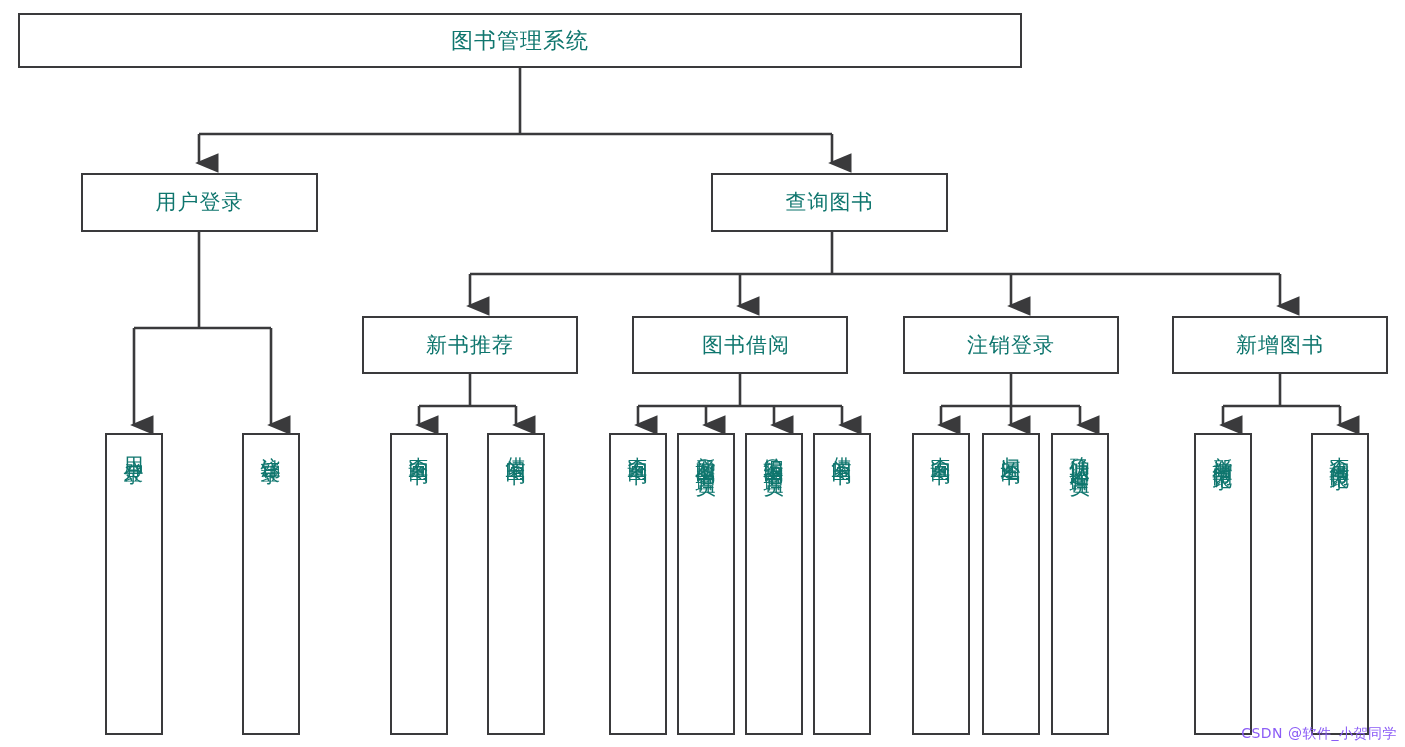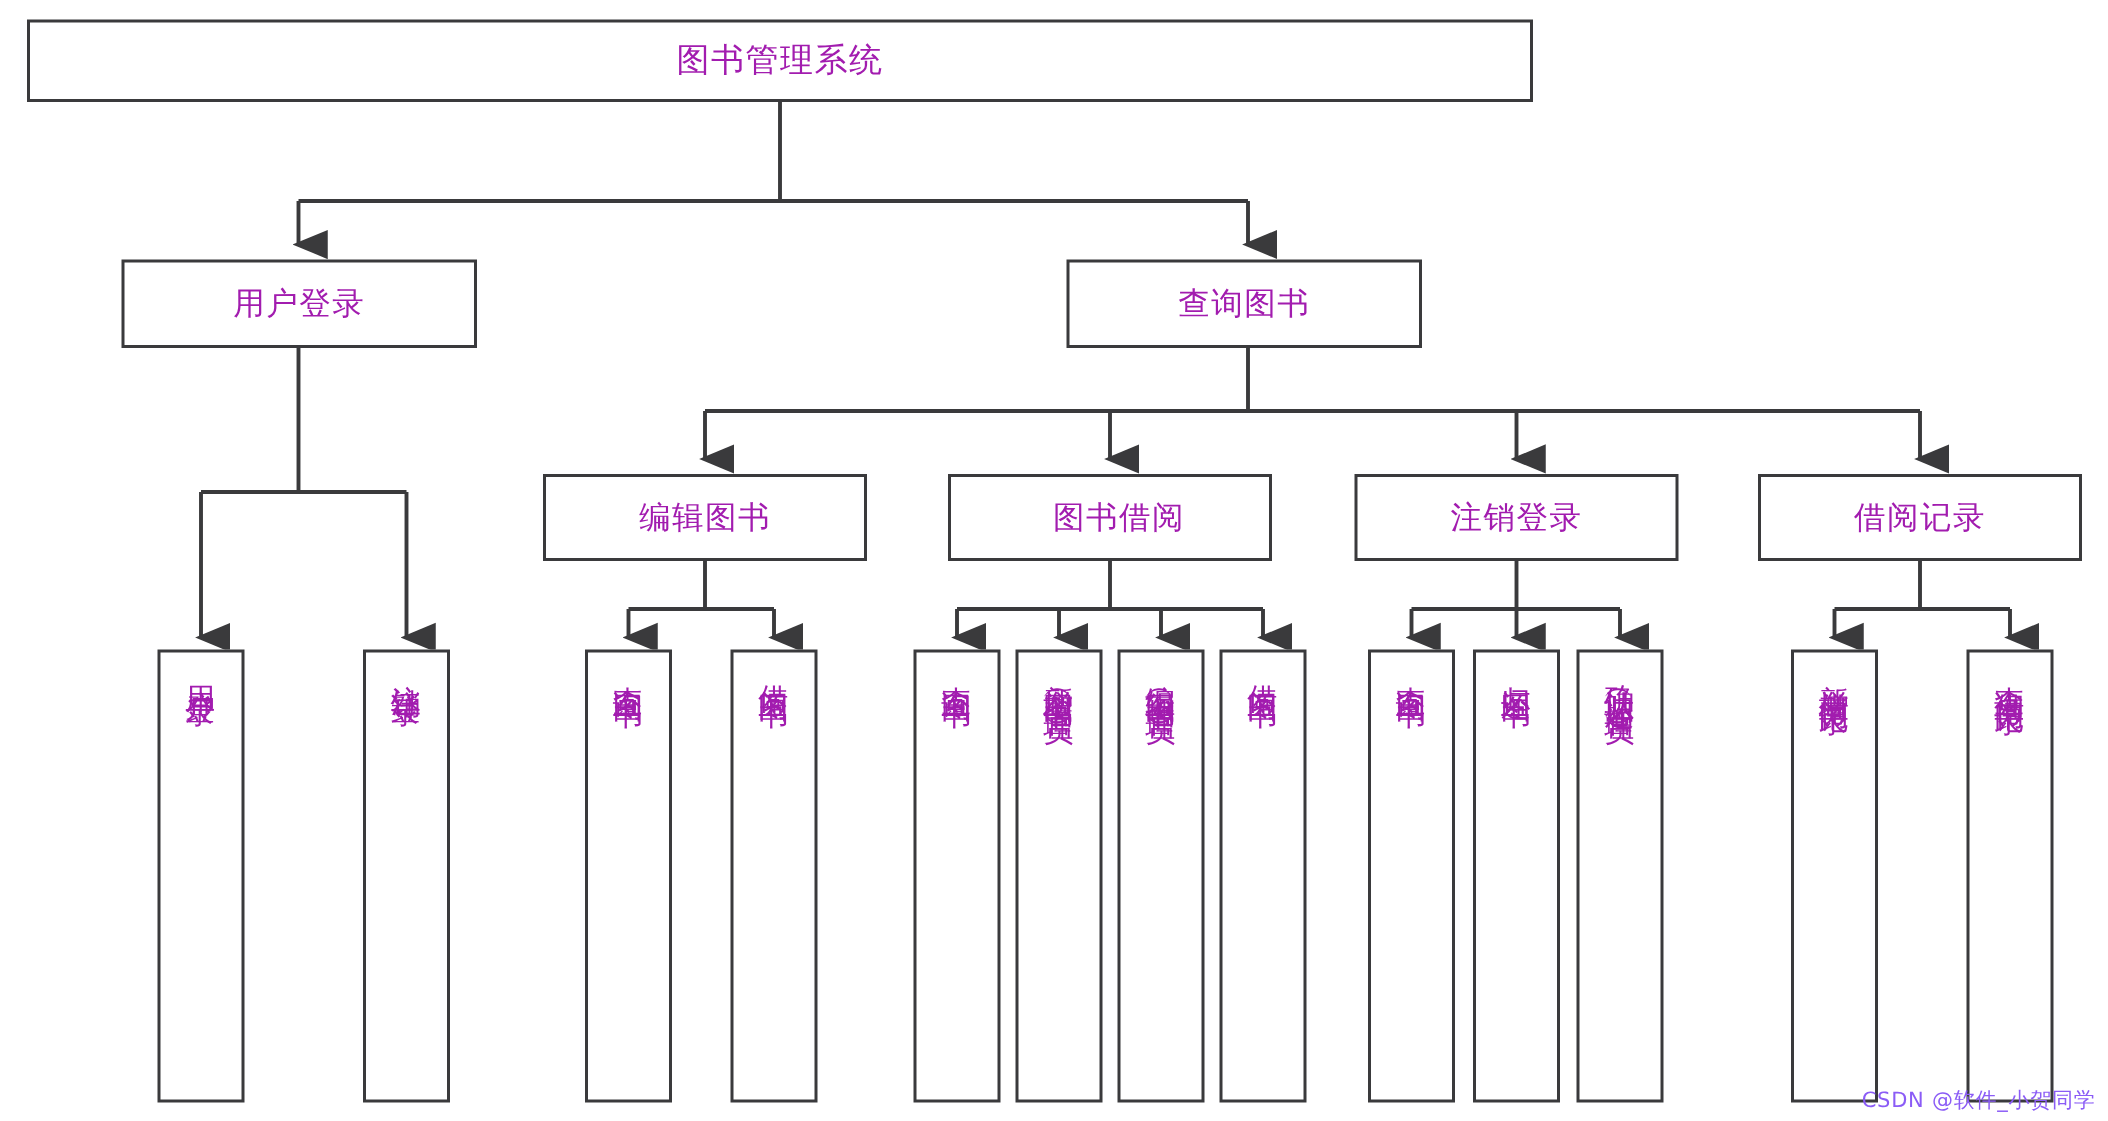--- a/index.html
+++ b/index.html
@@ -22,21 +22,21 @@
   .node {
     position: absolute;
     box-sizing: border-box;
     background: #ffffff;
     border: 2px solid #3a3a3c;
     display: flex;
     align-items: center;
     justify-content: center;
   }
   .node .label {
-    color: #a21caf;
+    color: #0f766e;
     text-align: right;
     line-height: 1.05;
     white-space: nowrap;
   }
   
   .node.horiz .label {
     font-size: 21px;
     letter-spacing: 1px;
   }
   .node.root .label {
@@ -141,33 +141,33 @@
 
   <div class="node horiz" style="left:81px; top:173px; width:237px; height:59px;">
     <span class="label">用户登录</span>
   </div>
 
   <div class="node horiz" style="left:711px; top:173px; width:237px; height:59px;">
     <span class="label">查询图书</span>
   </div>
 
   <div class="node horiz" style="left:362px; top:316px; width:216px; height:58px;">
-    <span class="label">编辑图书</span>
+    <span class="label">新书推荐</span>
   </div>
 
   <div class="node horiz" style="left:632px; top:316px; width:216px; height:58px;padding-left:12px;">
     <span class="label">图书借阅</span>
   </div>
 
   <div class="node horiz" style="left:903px; top:316px; width:216px; height:58px;">
     <span class="label">注销登录</span>
   </div>
 
   <div class="node horiz" style="left:1172px; top:316px; width:216px; height:58px;">
-    <span class="label">借阅记录</span>
+    <span class="label">新增图书</span>
   </div>
 
   <div class="node leaf" style="left:105px; top:433px; width:58px; height:302px;">
     <span class="label">用户登录</span>
   </div>
 
   <div class="node leaf" style="left:242px; top:433px; width:58px; height:302px;">
     <span class="label">注销登录</span>
   </div>
 

